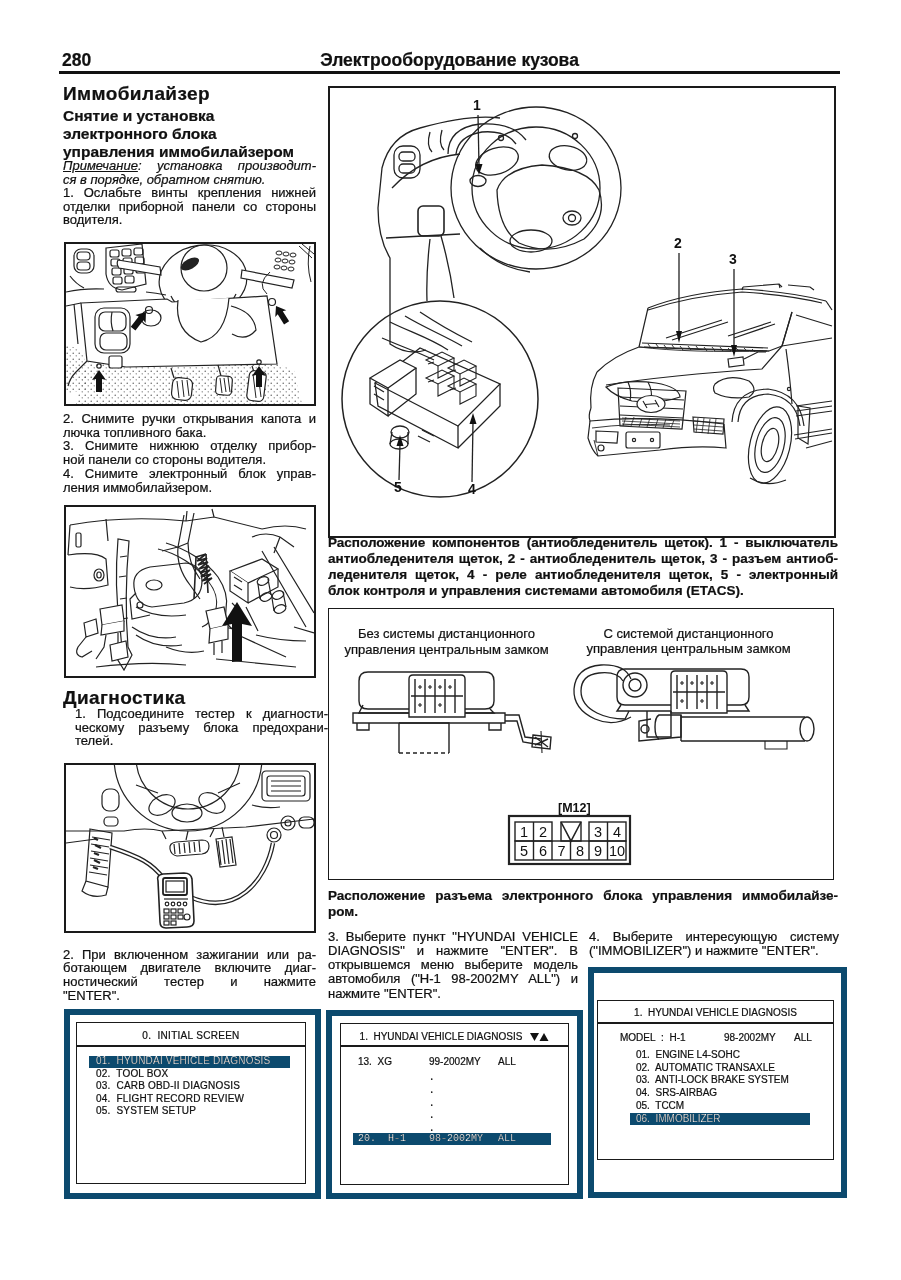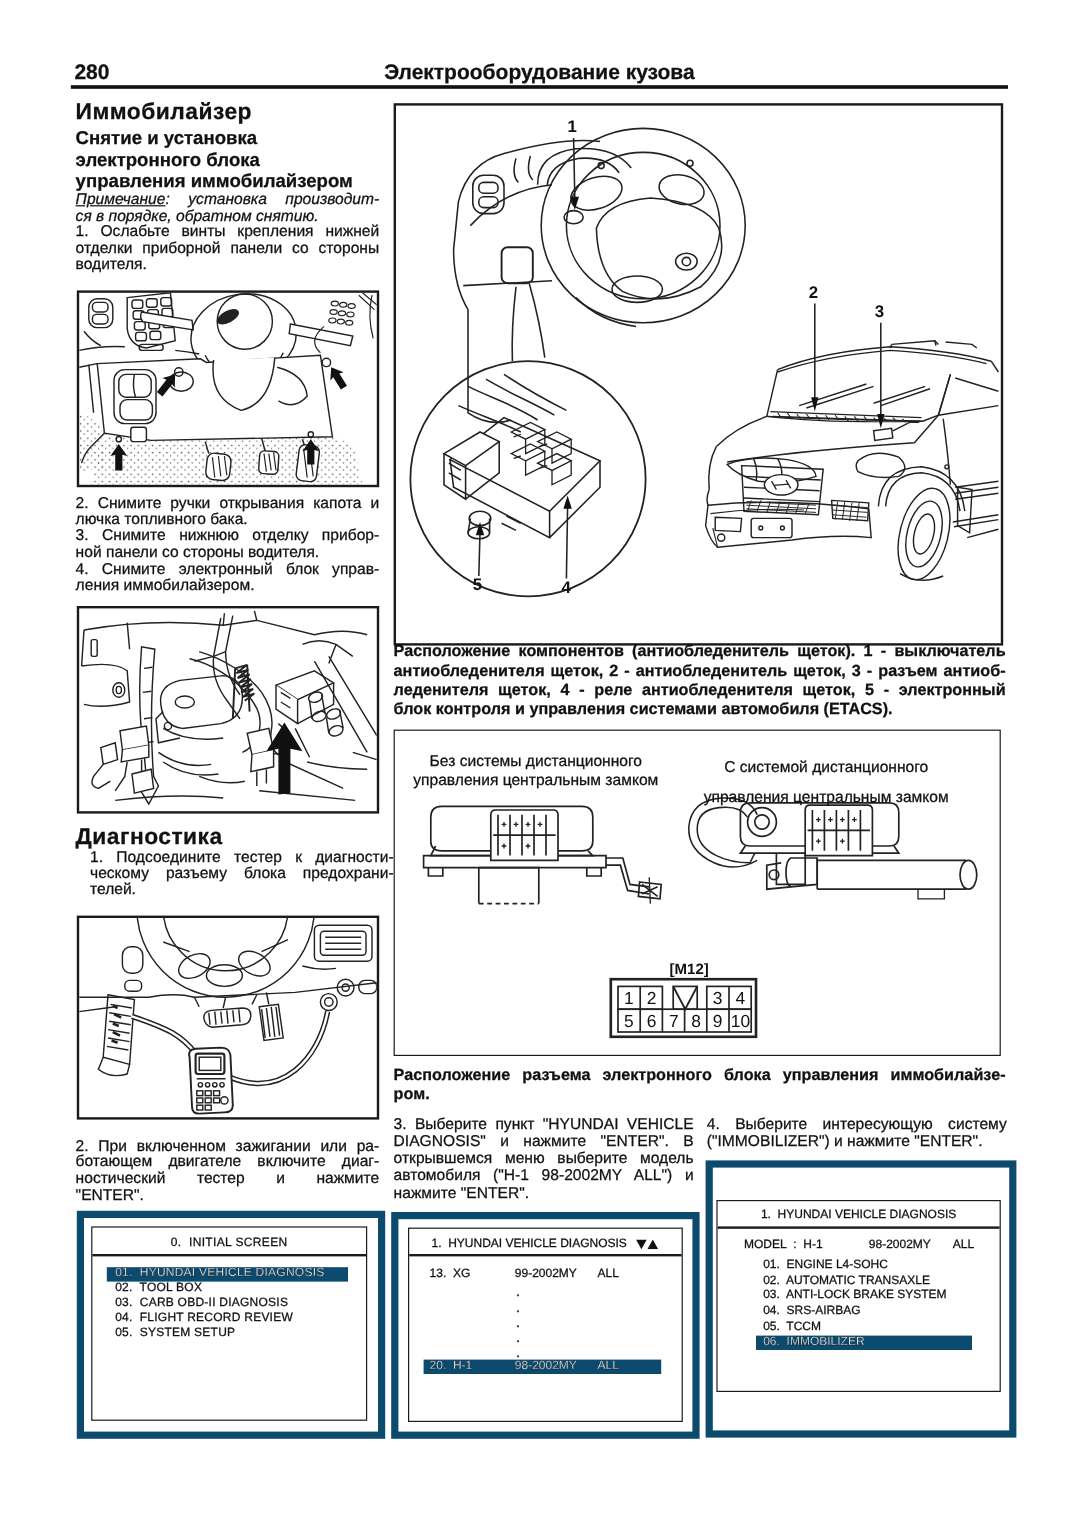--- a/index.html
+++ b/index.html
@@ -468,21 +468,21 @@
 
   <div class="abs b" style="left:328px;top:534.5px;width:510px;font-size:13.5px;line-height:16.1px;">
     <div class="jline">Расположение компонентов (антиобледенитель щеток). 1 - выключатель</div>
     <div class="jline">антиобледенителя щеток, 2 - антиобледенитель щеток, 3 - разъем антиоб-</div>
     <div class="jline">леденителя щеток, 4 - реле антиобледенителя щеток, 5 - электронный</div>
     <div>блок контроля и управления системами автомобиля (ETACS).</div>
   </div>
 
   <div class="box" style="left:328px;top:608px;width:504px;height:270px;border-width:1.5px;">
     <div style="position:absolute;left:10px;top:17px;width:215px;text-align:center;font-size:13px;line-height:16.4px;">Без системы дистанционного<br>управления центральным замком</div>
-    <div style="position:absolute;left:252px;top:17px;width:215px;text-align:center;font-size:13px;line-height:25px;">С системой дистанционного<br>управления центральным замком</div>
+    <div style="position:absolute;left:252px;top:17px;width:215px;text-align:center;font-size:13px;line-height:15px;">С системой дистанционного<br>управления центральным замком</div>
     <svg width="501" height="267" viewBox="0 0 501 267" id="illR2" fill="none" stroke="#222" stroke-width="1.4">
 
       <path d="M30 72 Q30 63 39 63 L156 63 Q165 63 165 72 L165 92 Q165 100 156 100 L39 100 Q30 100 30 92 Z"></path>
       <path d="M34 96 L30 104 L165 104 L161 100"></path>
       <path d="M24 104 L176 104 L176 114 L24 114 Z"></path>
       <path d="M28 114 L28 121 L40 121 L40 114 M160 114 L160 121 L172 121 L172 114"></path>
 
       <path d="M80 70 Q80 66 84 66 L132 66 Q136 66 136 70 L136 108 L80 108 Z" fill="#fff"></path>
       <path d="M86 70 L86 104 M96 70 L96 104 M106 70 L106 104 M116 70 L116 104 M126 70 L126 104"></path>
       <path d="M82 87 L134 87"></path>
@@ -573,21 +573,21 @@
       <div style="position:absolute;left:8px;top:7px;width:184px;text-align:center;font-size:10px;">1.&nbsp; HYUNDAI VEHICLE DIAGNOSIS</div>
       <svg style="position:absolute;left:189px;top:9px;" width="19" height="8" viewBox="0 0 19 8">
           <path d="M0 0 L9 0 L4.5 8 Z" fill="#111"></path>
           <path d="M9.5 8 L18.5 8 L14 0 Z" fill="#111"></path>
         </svg>
       <div style="position:absolute;left:0;top:21px;width:100%;height:1.5px;background:#1a1a1a;"></div>
       <div style="position:absolute;left:17px;top:32px;font-size:10px;">13.&nbsp; XG</div>
       <div style="position:absolute;left:88px;top:32px;font-size:10px;">99-2002MY</div>
       <div style="position:absolute;left:157px;top:32px;font-size:10px;">ALL</div>
       <div style="position:absolute;left:89px;top:46px;font-size:12px;line-height:12.8px;">.<br>.<br>.<br>.<br>.</div>
-      <div class="hl" style="position:absolute;left:12px;top:109px;width:198px;height:11.5px;font-size:10px;">
+      <div class="hl" style="position:absolute;left:12px;top:109px;width:198px;height:11.5px;font-size:10px;font-family:Liberation Mono, monospace;">
         <span style="position:absolute;left:5px;top:0px;">20.&nbsp; H-1</span>
         <span style="position:absolute;left:76px;top:0px;">98-2002MY</span>
         <span style="position:absolute;left:145px;top:0px;">ALL</span>
       </div>
     </div>
   </div>
 
   <div class="scr" style="left:588px;top:967px;width:247px;height:219px;">
     <div class="inner" style="left:3px;top:27px;width:235px;height:158px;">
       <div style="position:absolute;left:0;top:6px;width:100%;text-align:center;font-size:10px;">1.&nbsp; HYUNDAI VEHICLE DIAGNOSIS</div>

